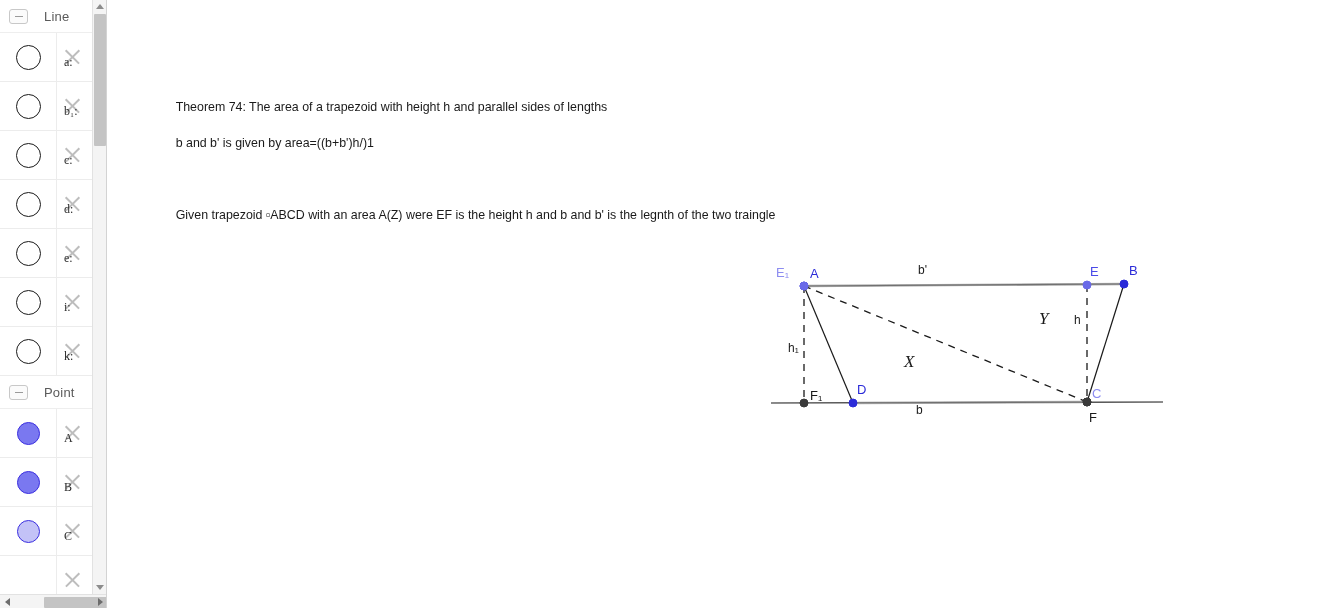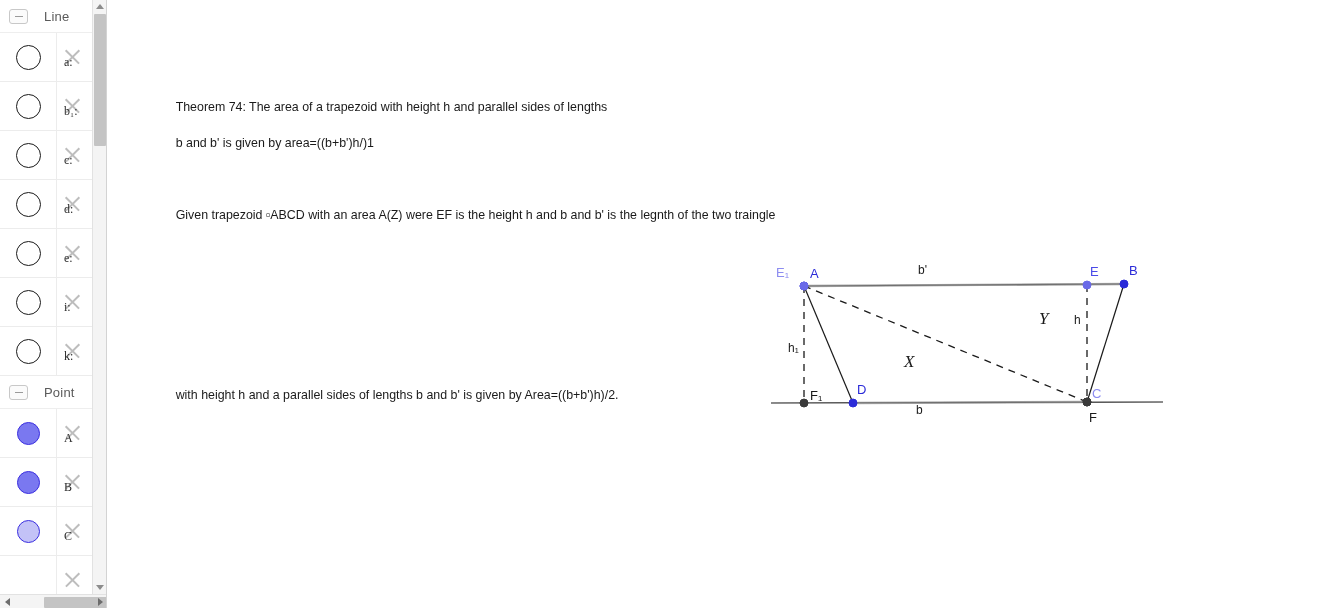--- a/index.html
+++ b/index.html
@@ -263,21 +263,20 @@
 
     <div id="proof-text">
       <span>Theorem 74: The area of a trapezoid with height h and parallel sides of lengths</span><br>
       <span>b and b' is given by area=((b+b')h/)1</span>
       <span class="blank"></span>
       <span>Given trapezoid ▫ABCD with an area A(Z) were EF is the height h and b and b' is the legnth of the two traingle</span><br>
       <br>
       <br>
       <br>
       <br>
-      <span>with height h and a parallel sides of lengths b and b' is given by Area=((b+b')h)/2.</span>
     </div>
 
     <div id="geo-figure">
       <svg id="geo-svg" width="540" height="185" viewBox="0 0 540 185">
           <line x1="123" y1="151" x2="515" y2="150" stroke-linecap="butt" stroke="#1a1a1a" stroke-width="1.2"></line>
           <line x1="205" y1="151" x2="439" y2="150" stroke-linecap="butt" stroke="#8f8f8f" stroke-width="2.4" opacity="0.75"></line>
           <line x1="156" y1="34" x2="476" y2="32" stroke-linecap="butt" stroke="#1a1a1a" stroke-width="1.2"></line>
           <line x1="156" y1="34" x2="476" y2="32" stroke-linecap="butt" stroke="#8f8f8f" stroke-width="2.4" opacity="0.75"></line>
           <line x1="156" y1="34" x2="205" y2="151" stroke-linecap="butt" stroke="#1a1a1a" stroke-width="1.2"></line>
           <line x1="476" y1="32" x2="439" y2="150" stroke-linecap="butt" stroke="#1a1a1a" stroke-width="1.2"></line>

